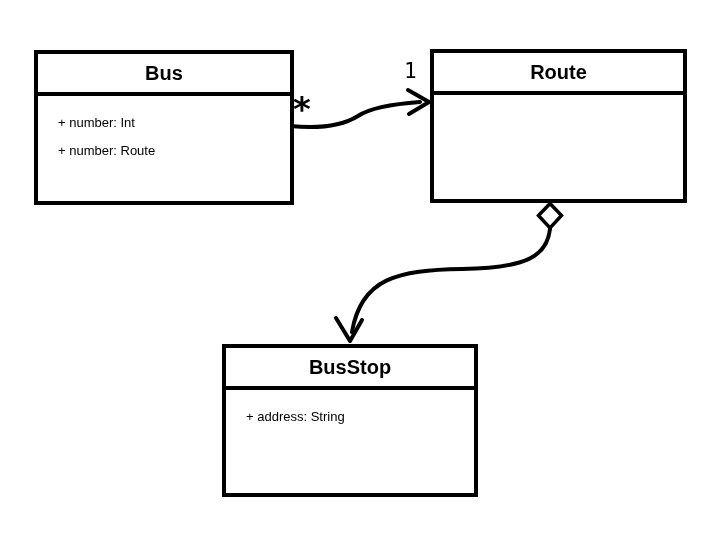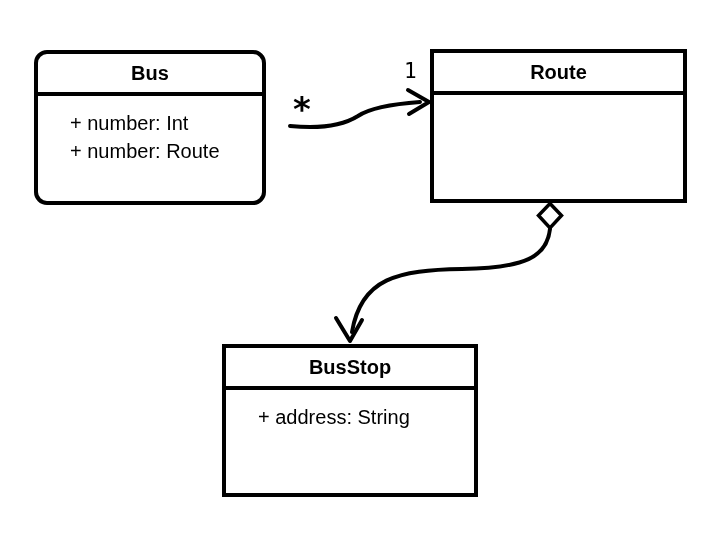--- a/index.html
+++ b/index.html
@@ -52,24 +52,23 @@
     line-height: 38px;
     border-bottom: 4px solid var(--stroke-color, #000000);
     text-align: center;
     font-weight: bold;
     font-size: 20px;
     color: #000000;
   }
   .uml-class .uml-attrs {
     box-sizing: border-box;
     padding: 13px 8px 0 20px;
-    font-size: 20px;
+    font-size: 13px;
     line-height: 28px;
     color: #000000;
-    margin-left: 12px;
   }
   .mult-label {
     position: absolute;
     color: #000000;
   }
   .mult-source {
     left: 293px;
     top: 92px;
     font-size: 34px;
     line-height: 34px;
@@ -77,21 +76,21 @@
     font-family: "DejaVu Sans", sans-serif;
   }
   .mult-target {
     left: 404px;
     top: 61px;
     font-size: 21px;
     line-height: 21px;
     font-family: "DejaVu Sans Mono", monospace;
   }
   
-  #class-bus     { left: 34px;  top: 50px;  width: 232px; height: 155px; border-radius: 13px; }
+  #class-bus     { left: 34px;  top: 50px;  width: 260px; height: 155px; }
   #class-route   { left: 430px; top: 49px;  width: 257px; height: 154px; }
   #class-busstop { left: 222px; top: 344px; width: 256px; height: 153px; }
 </style>
 </head>
 <body>
 
 <div class="canvas">
 
   <svg class="connectors" viewBox="0 0 720 554" aria-hidden="true">
 

